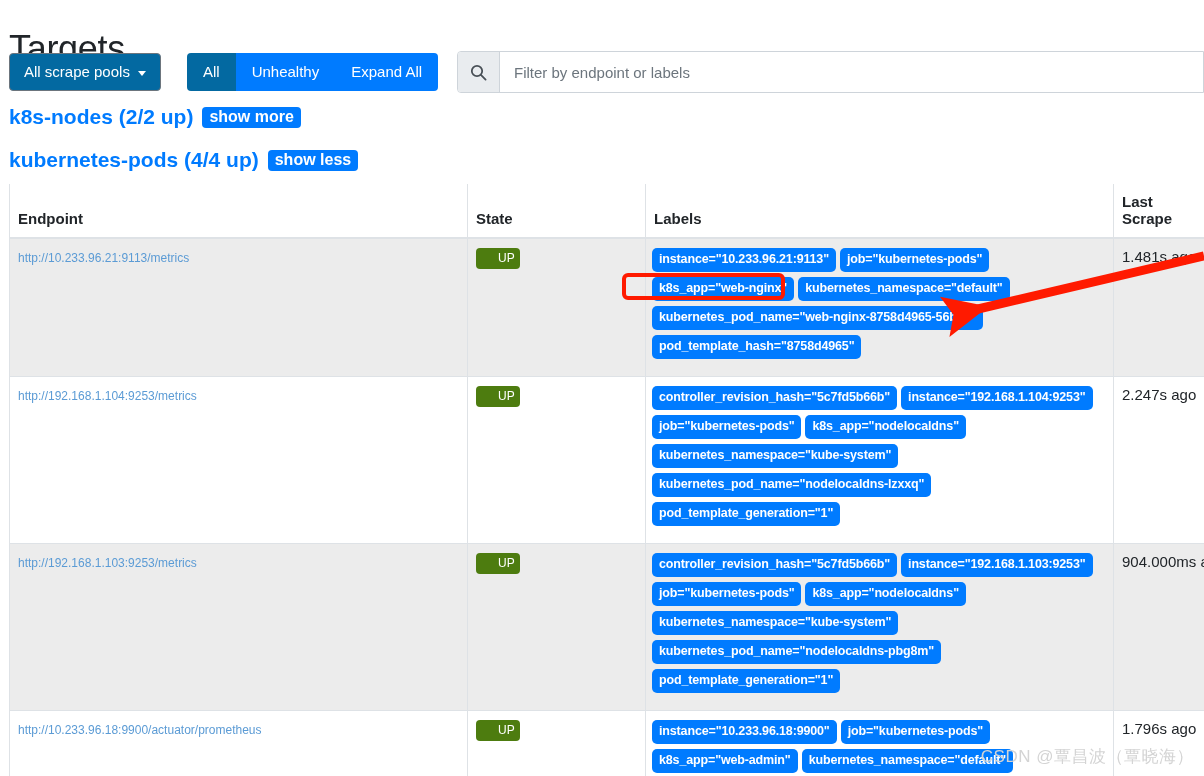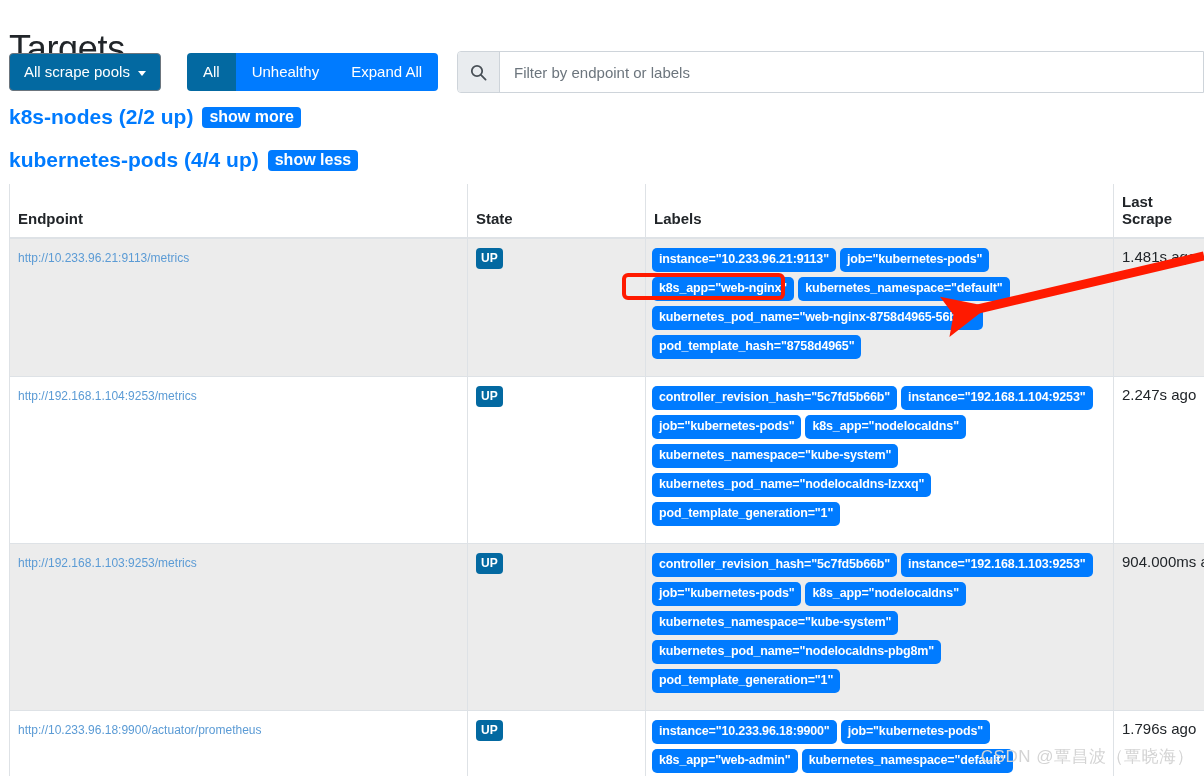--- a/index.html
+++ b/index.html
@@ -125,23 +125,23 @@
   }
   .targets-table td:last-child { border-right: 1px solid #dee2e6; }
   .targets-table tbody tr.striped td { background: #ececec; }
   .targets-table tbody tr.plain td { background: #ffffff; }
 
   .endpoint-link {
     color: #5b9bd5; text-decoration: none; font-size: 12px;
     cursor: pointer; white-space: nowrap;
   }
   .state-badge {
-    display: inline-block; background: #0369a1; color: #fff;
-    font-size: 12px; font-weight: bold; line-height: 12px;
-    padding: 4px 5px 5px 5px; border-radius: 4px;
+    display: inline-block; background: #4d7c0f; color: #fff;
+    font-size: 12px; font-weight: normal; line-height: 12px;
+    padding: 4px 5px 5px 22px; border-radius: 4px;
   }
   .labels-cell { padding-left: 6px !important; }
   .label-badge {
     display: inline-block; background: #007bff; color: #fff;
     font-size: 12.5px; font-weight: bold; line-height: 13px;
     padding: 5px 7px 6px 7px; border-radius: 5px;
     margin: 0 4px 5px 0; white-space: nowrap;
     font-family: "Liberation Sans", sans-serif;
     letter-spacing: -0.15px;
   }

